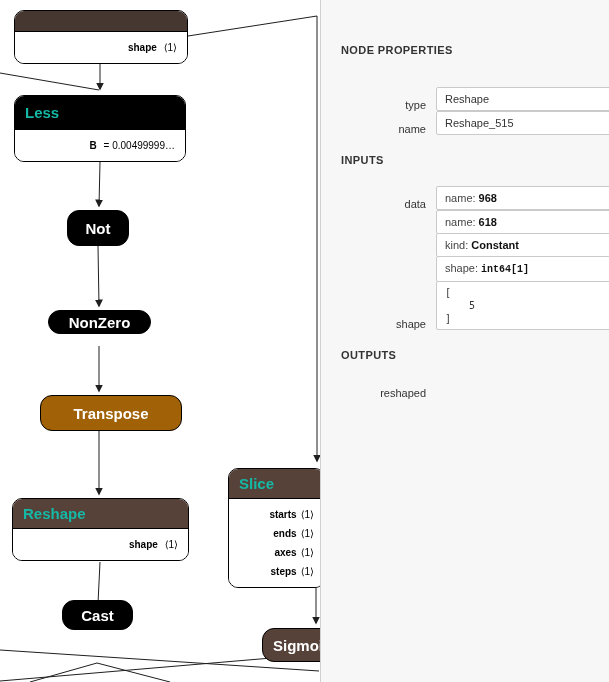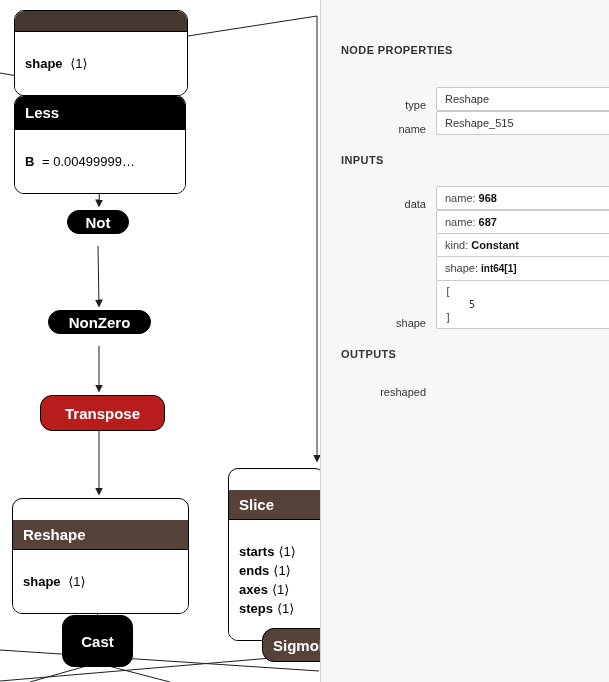--- a/index.html
+++ b/index.html
@@ -9,58 +9,58 @@
   
   .edges{position:absolute;left:0;top:0;z-index:1;}
 
   
   .node{position:absolute;z-index:2;box-sizing:border-box;}
   .pill{background:#000;color:#fff;border:1px solid #000;border-radius:12px;
         display:flex;align-items:center;justify-content:center;
         font-size:15px;font-weight:600;}
   .pill.left{justify-content:flex-start;padding-left:10px;}
   .composite{border:1px solid #000;border-radius:10px;background:#fff;overflow:hidden;}
-  .composite .hdr{color:#ffffff;font-size:15px;font-weight:600;padding:6px 10px;
+  .composite .hdr{color:#14b8a6;font-size:15px;font-weight:600;padding:6px 10px;
                   border-bottom:1px solid #000;}
-  .composite .nbody{background:#fff;color:#000;font-size:13px;padding:22px 10px;line-height:19px;}
+  .composite .nbody{background:#fff;color:#000;font-size:10px;padding:6px 10px;line-height:19px;text-align:right;}
   .attr-key{font-weight:bold;}
   .attr-row span + span{margin-left:4px;}
   .nbody > span + span{margin-left:4px;}
 
   .bg-black{background:#000000;}
-  .bg-brown{background:#57423a;margin-top:21px;}
+  .bg-brown{background:#57423a;}
   .bg-darkbrown{background:#463831;}
 
   #n-top{left:14px;top:10px;width:174px;}
   #n-top .hdr{height:20px;padding:0;}
   #n-less{left:14px;top:95px;width:172px;}
   #n-less .hdr{padding:8px 10px;}
-  #n-not{left:67px;top:210px;width:62px;height:24px;}
+  #n-not{left:67px;top:210px;width:62px;height:36px;}
   #n-nonzero{left:48px;top:310px;width:103px;height:24px;}
-  #n-transpose{left:40px;top:395px;width:125px;height:36px;background:#b91c1c;border-color:#000;text-align:right;}
+  #n-transpose{left:40px;top:395px;width:142px;height:36px;background:#a16207;border-color:#000;text-align:right;}
   #n-reshape{left:12px;top:498px;width:177px;}
-  #n-cast{left:62px;top:615px;width:71px;height:52px;}
+  #n-cast{left:62px;top:600px;width:71px;height:30px;}
   #n-slice{left:228px;top:468px;width:97px;}
   #n-sigmoid{left:262px;top:628px;width:85px;height:34px;background:#57423a;}
 
   
   .panel{position:absolute;left:320px;top:0;width:341px;height:682px;z-index:3;
          background:#f7f7f7;border-left:1px solid #d0d0d0;box-sizing:border-box;
          padding-top:44px;font-size:11px;color:#333;}
   .section-title{font-weight:bold;letter-spacing:.4px;padding-left:20px;color:#333;}
   .prow{display:flex;align-items:flex-end;}
   .plabel{width:115px;text-align:right;padding-right:10px;padding-top:5px;
           box-sizing:border-box;color:#333;flex:none;}
   .pvals{flex:1;min-width:0;}
   .vbox{background:#fff;border:1px solid #cacaca;border-radius:2px;
         padding:4px 8px;line-height:14px;box-sizing:border-box;}
   .vbox + .vbox{margin-top:-1px;}
   .pfx{color:#444;}
   .bval{font-weight:bold;color:#111;margin-left:3px;}
-  .mono{font-family:Liberation Sans, sans-serif;font-size:10px;}
+  .mono{font-family:Liberation Mono, monospace;font-size:10px;}
   .bracket{font-family:"DejaVu Sans Mono",monospace;font-size:10px;}
   .br-line{line-height:13px;}
   .br-line.indent{padding-left:24px;}
   .mt31{margin-top:31px;} .mt6{} .mt19{margin-top:19px;}
   .mt20{margin-top:20px;} .mt21{margin-top:21px;}
 </style>
 </head>
 <body>
 
 <div class="stage">
@@ -166,21 +166,21 @@
         <div class="vbox">
           <span class="pfx">name:</span><span class="bval">968</span>
         </div>
       </div>
     </div>
 
     <div class="prow mt6">
       <div class="plabel">shape</div>
       <div class="pvals">
         <div class="vbox">
-          <span class="pfx">name:</span><span class="bval">687</span>
+          <span class="pfx">name:</span><span class="bval">618</span>
         </div>
         <div class="vbox">
           <span class="pfx">kind:</span><span class="bval">Constant</span>
         </div>
         <div class="vbox">
           <span class="pfx">shape:</span><span class="bval mono">int64[1]</span>
         </div>
         <div class="vbox bracket">
           <div class="br-line">[</div>
           <div class="br-line indent">5</div>

